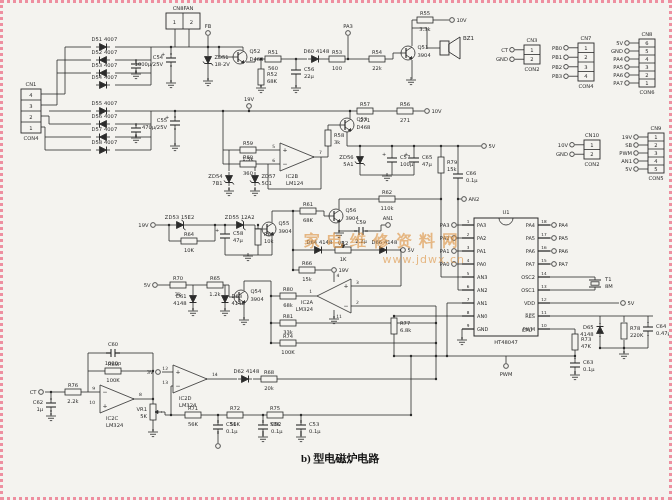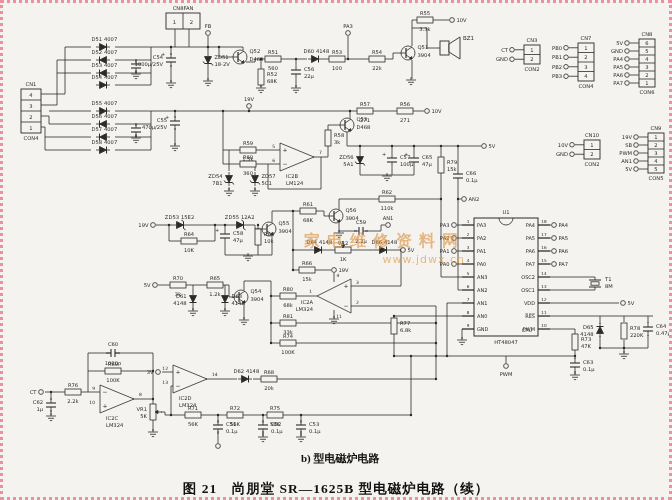--- a/index.html
+++ b/index.html
@@ -1304,14 +1304,13 @@
         <rect x="437" y="38" width="9" height="14" fill="#f4f3ef" stroke="#2b2b2b" stroke-width="0.9"></rect>
         <path d="M446 41 L446 49 L457 56 L457 34 Z" fill="#f4f3ef" stroke="#2b2b2b" stroke-width="0.9"></path>
         <text x="460" y="37" font-size="5.5" text-anchor="start" fill="#2b2b2b">BZ1</text>
       </g>
     </svg>
   <div class="wm">
     <div class="l1">家电维修资料网</div>
     <div class="l2">www.jdwx.cn</div>
   </div>
   <div class="cap-sub">b) 型电磁炉电路</div>
-  <div class="cap-main">图 21　尚朋堂 SR—1625B 型电磁炉电路（续）</div>
 </div>
 
 </body></html>

